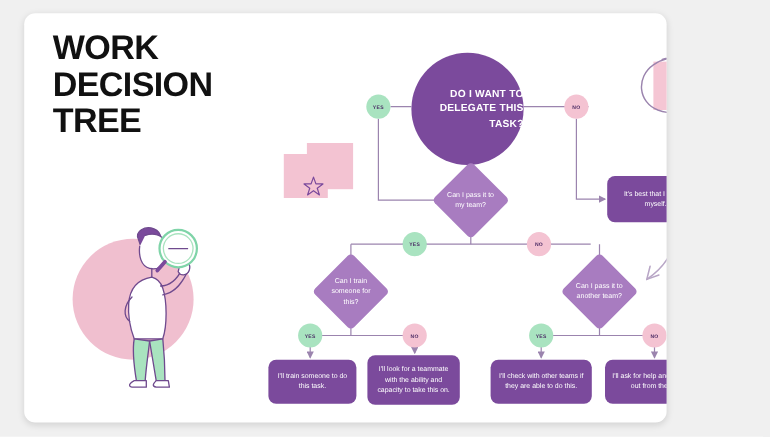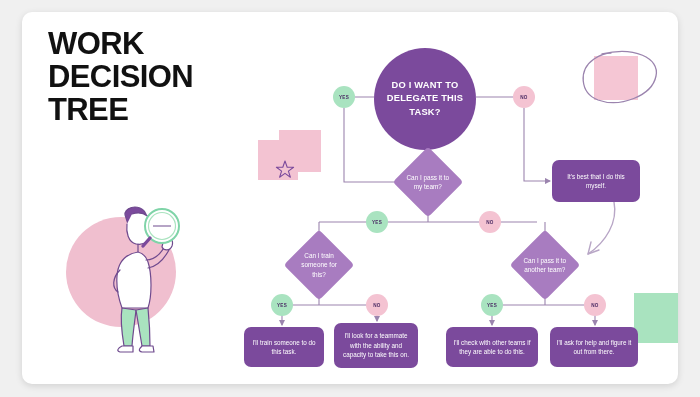--- a/index.html
+++ b/index.html
@@ -6,21 +6,21 @@
   html,body{margin:0;padding:0;}
   body{
     width:700px;height:397px;
     background:#f0f0f0;
     font-family:"Liberation Sans", sans-serif;
     overflow:hidden;
   }
   #canvas{
     position:absolute;
     left:22px;top:12px;
-    width:656px;height:372px;
+    width:584px;height:372px;
     background:#ffffff;
     border-radius:10px;
     box-shadow:0 2px 7px rgba(0,0,0,.13);
     overflow:hidden;
   }
   .abs{position:absolute;}
 
   
   #title{
     left:26px;top:16px;
@@ -41,21 +41,21 @@
   #deco-sq-green{left:612px;top:281px;width:50px;height:50px;background:#a9e3bf;}
   #deco-circle-pink{left:44px;top:205px;width:110px;height:110px;border-radius:50%;background:#f0bfcf;}
 
   
   .root-circle{
     left:352px;top:36px;width:102px;height:102px;
     border-radius:50%;
     background:#7b4a9c;
     color:#ffffff;
     font-size:9.3px;font-weight:bold;line-height:1.45;
-    text-align:center;
+    text-align:right;
     display:flex;align-items:center;justify-content:center;
     letter-spacing:.2px;
   }
   .diamond{
     background:#a87cc0;
     color:#ffffff;
     display:flex;align-items:center;justify-content:center;
     text-align:center;
     font-size:6.4px;line-height:1.45;
     transform:rotate(45deg);

